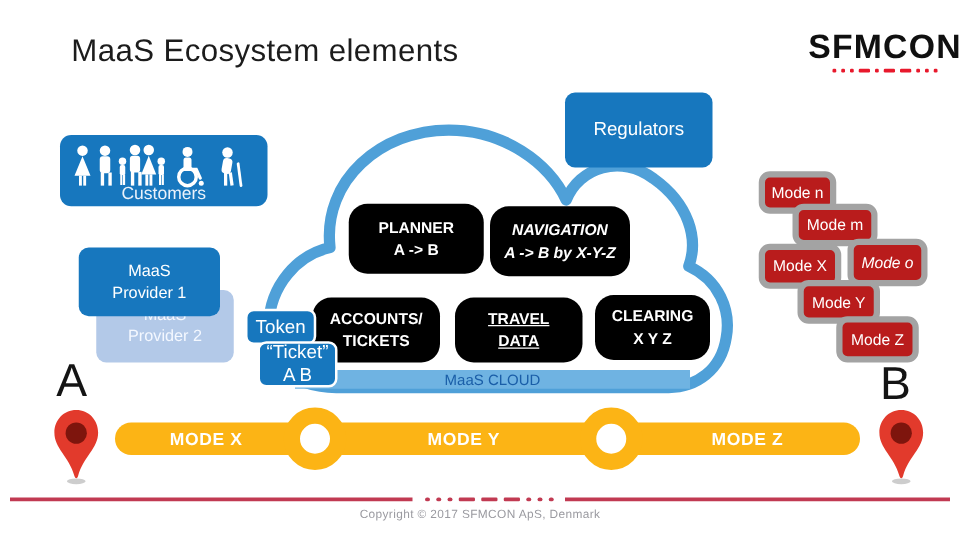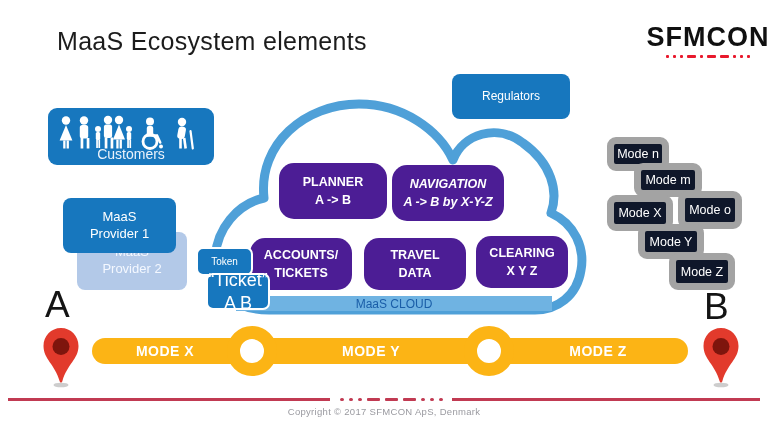--- a/index.html
+++ b/index.html
@@ -20,45 +20,45 @@
              display:flex; flex-direction:column; align-items:center; justify-content:center;
              text-align:center; line-height:1.3; }
 
   .customers { left:48px; top:108px; width:166px; height:57px; border-radius:9px; z-index:2; justify-content:flex-end; padding-bottom:2px; }
   .customers .ppl { position:absolute; top:6px; left:8px; }
   .customers .lbl { font-size:14px; color:#eaf2fb; }
 
   .provider2 { left:77px; top:232px; width:110px; height:58px; background:#B3C9E8; color:#f4f8ff; z-index:1; font-size:13px; }
   .provider1 { left:63px; top:198px; width:113px; height:55px; z-index:2; font-size:13px; }
 
-  .regulators { left:452px; top:74px; width:118px; height:45px; font-size:12px; z-index:2; }
+  .regulators { left:452px; top:74px; width:118px; height:60px; font-size:15px; z-index:2; }
 
   .cloud-svg { position:absolute; left:205px; top:98px; width:385px; height:222px; z-index:0; }
   .cloud-band { position:absolute; left:236px; top:296px; width:316px; height:15px; background:#6FB3E2; z-index:1;
                 display:flex; align-items:center; justify-content:center; }
   .cloud-band span { font-size:12px; font-weight:normal; color:#1A5EA8; }
 
-  .cbox { position:absolute; background:#4c1d95; color:#ffffff; border-radius:15px; z-index:1;
+  .cbox { position:absolute; background:#000000; color:#ffffff; border-radius:15px; z-index:1;
           display:flex; flex-direction:column; align-items:center; justify-content:center;
           font-size:12.5px; font-weight:bold; line-height:1.45; text-align:center; }
   .planner    { left:279px; top:163px; width:108px; height:56px; }
   .navigation { left:392px; top:165px; width:112px; height:56px;font-style:italic; }
   .accounts   { left:250px; top:238px; width:102px; height:52px; }
-  .travel     { left:364px; top:238px; width:102px; height:52px; }
+  .travel     { left:364px; top:238px; width:102px; height:52px;text-decoration:underline; }
   .clearing   { left:476px; top:236px; width:92px;  height:52px; }
 
-  .token  { left:196px; top:247px; width:57px; height:29px; border:2px solid #fff; border-radius:7px; z-index:3; font-size:10px; }
-  .ticket { left:206px; top:273px; width:64px; height:37px; border:2px solid #fff; border-radius:7px; z-index:4; font-size:18px; line-height:1.25; }
-
-  .mode { position:absolute; background:#0f172a; color:#fff; border:7px solid #a3a3a3; border-radius:9px;
+  .token  { left:196px; top:247px; width:57px; height:29px; border:2px solid #fff; border-radius:7px; z-index:3; font-size:15px; }
+  .ticket { left:206px; top:273px; width:64px; height:37px; border:2px solid #fff; border-radius:7px; z-index:4; font-size:15px; line-height:1.25; }
+
+  .mode { position:absolute; background:#b91c1c; color:#fff; border:5px solid #a3a3a3; border-radius:9px;
           display:flex; align-items:center; justify-content:center; font-size:12.5px; }
   .mode-n { left:607px; top:137px; width:62px; height:34px; z-index:1; }
   .mode-m { left:634px; top:163px; width:68px; height:34px; z-index:2; }
   .mode-x { left:607px; top:195px; width:66px; height:36px; z-index:3; }
-  .mode-o { left:678px; top:191px; width:64px; height:38px; z-index:4; }
+  .mode-o { left:678px; top:191px; width:64px; height:38px; z-index:4;font-style:italic; }
   .mode-y { left:638px; top:224px; width:66px; height:35px; z-index:5; }
   .mode-z { left:669px; top:253px; width:66px; height:37px; z-index:6; }
 
   .letter { position:absolute; font-size:37px; color:#141414; line-height:1; z-index:2; }
   .letter-a { left:45px; top:286px; }
   .letter-b { left:704px; top:288px; }
 
   .route-bar { position:absolute; left:92px; top:338px; width:596px; height:26px; background:#FCB415; border-radius:13px; z-index:1; }
   .route-label { position:absolute; top:343px; width:110px; text-align:center; color:#fff; font-weight:bold; font-size:14px; z-index:2; letter-spacing:.5px; }
   .rl-x { left:110px; } .rl-y { left:316px; } .rl-z { left:543px; }

